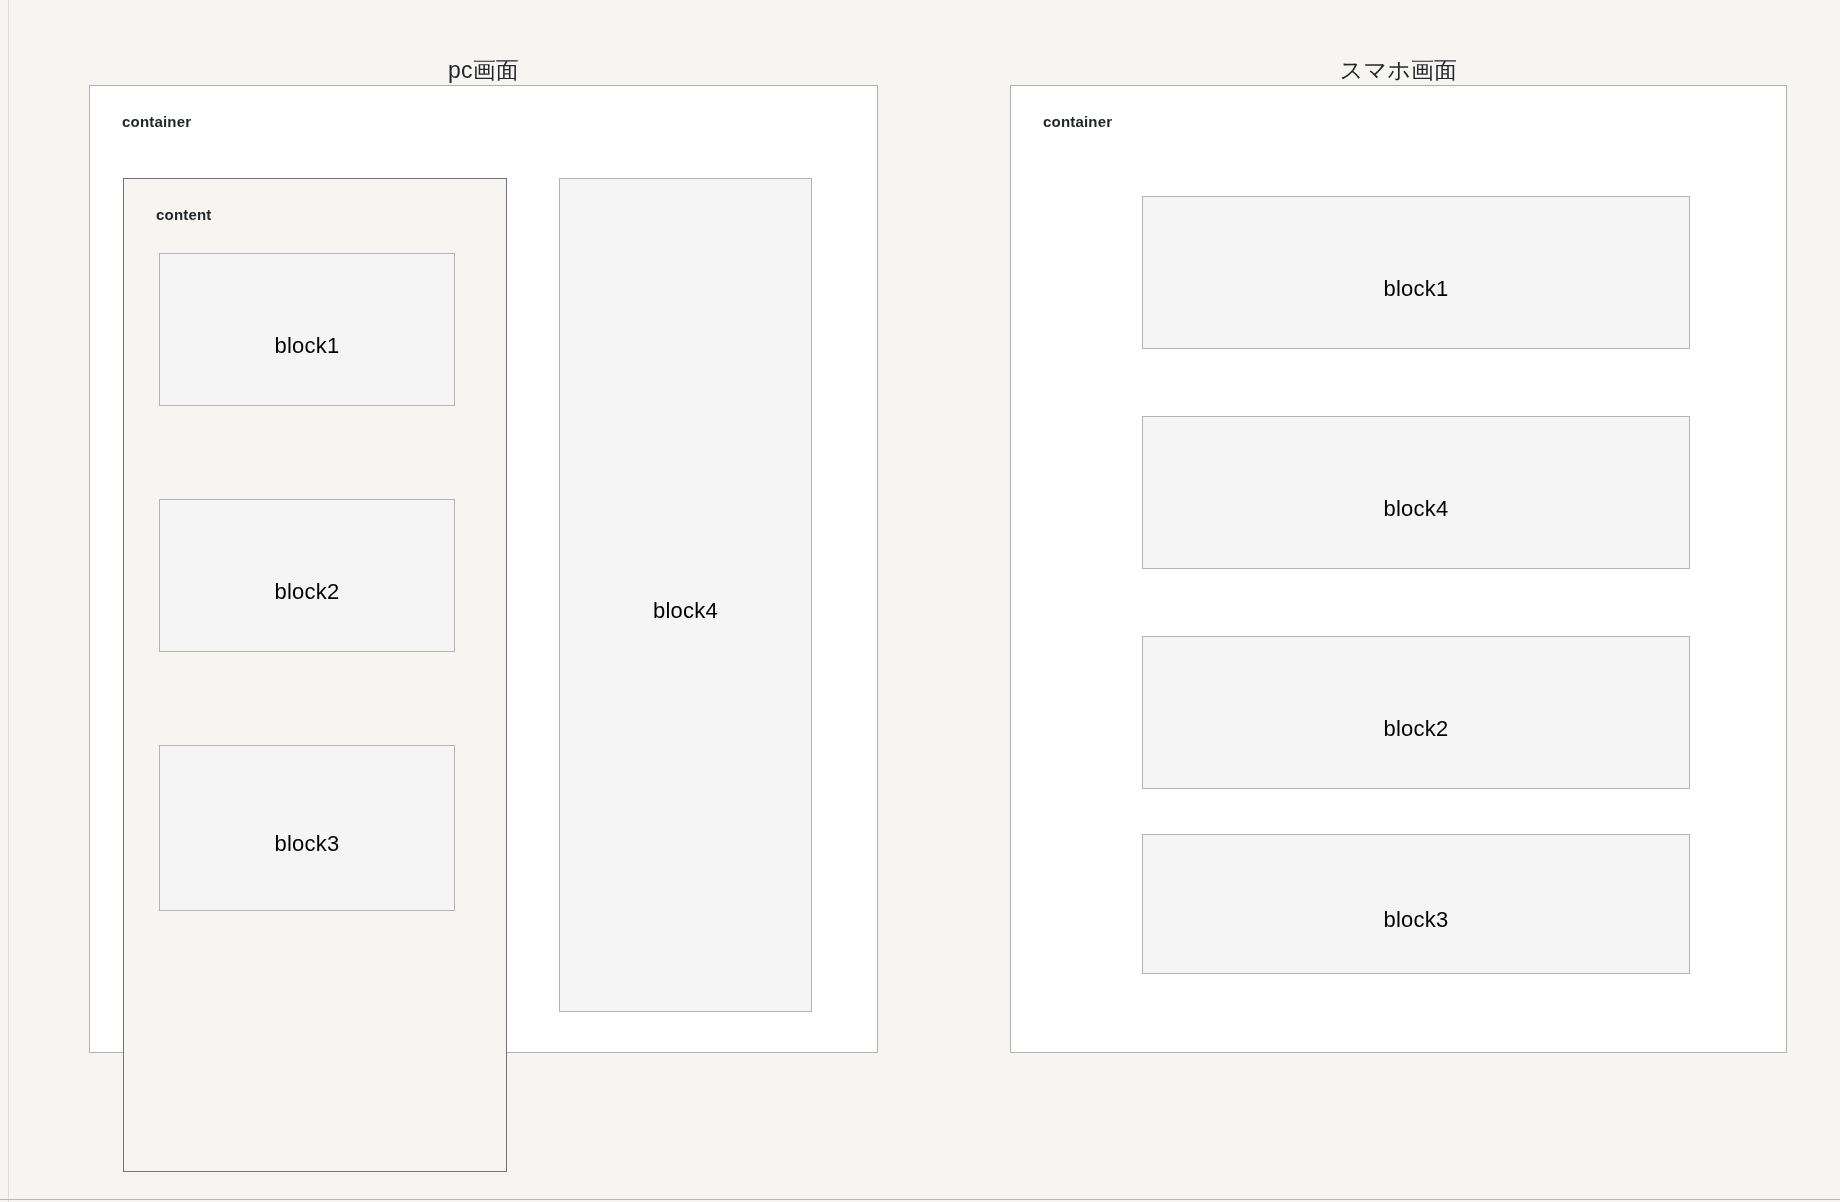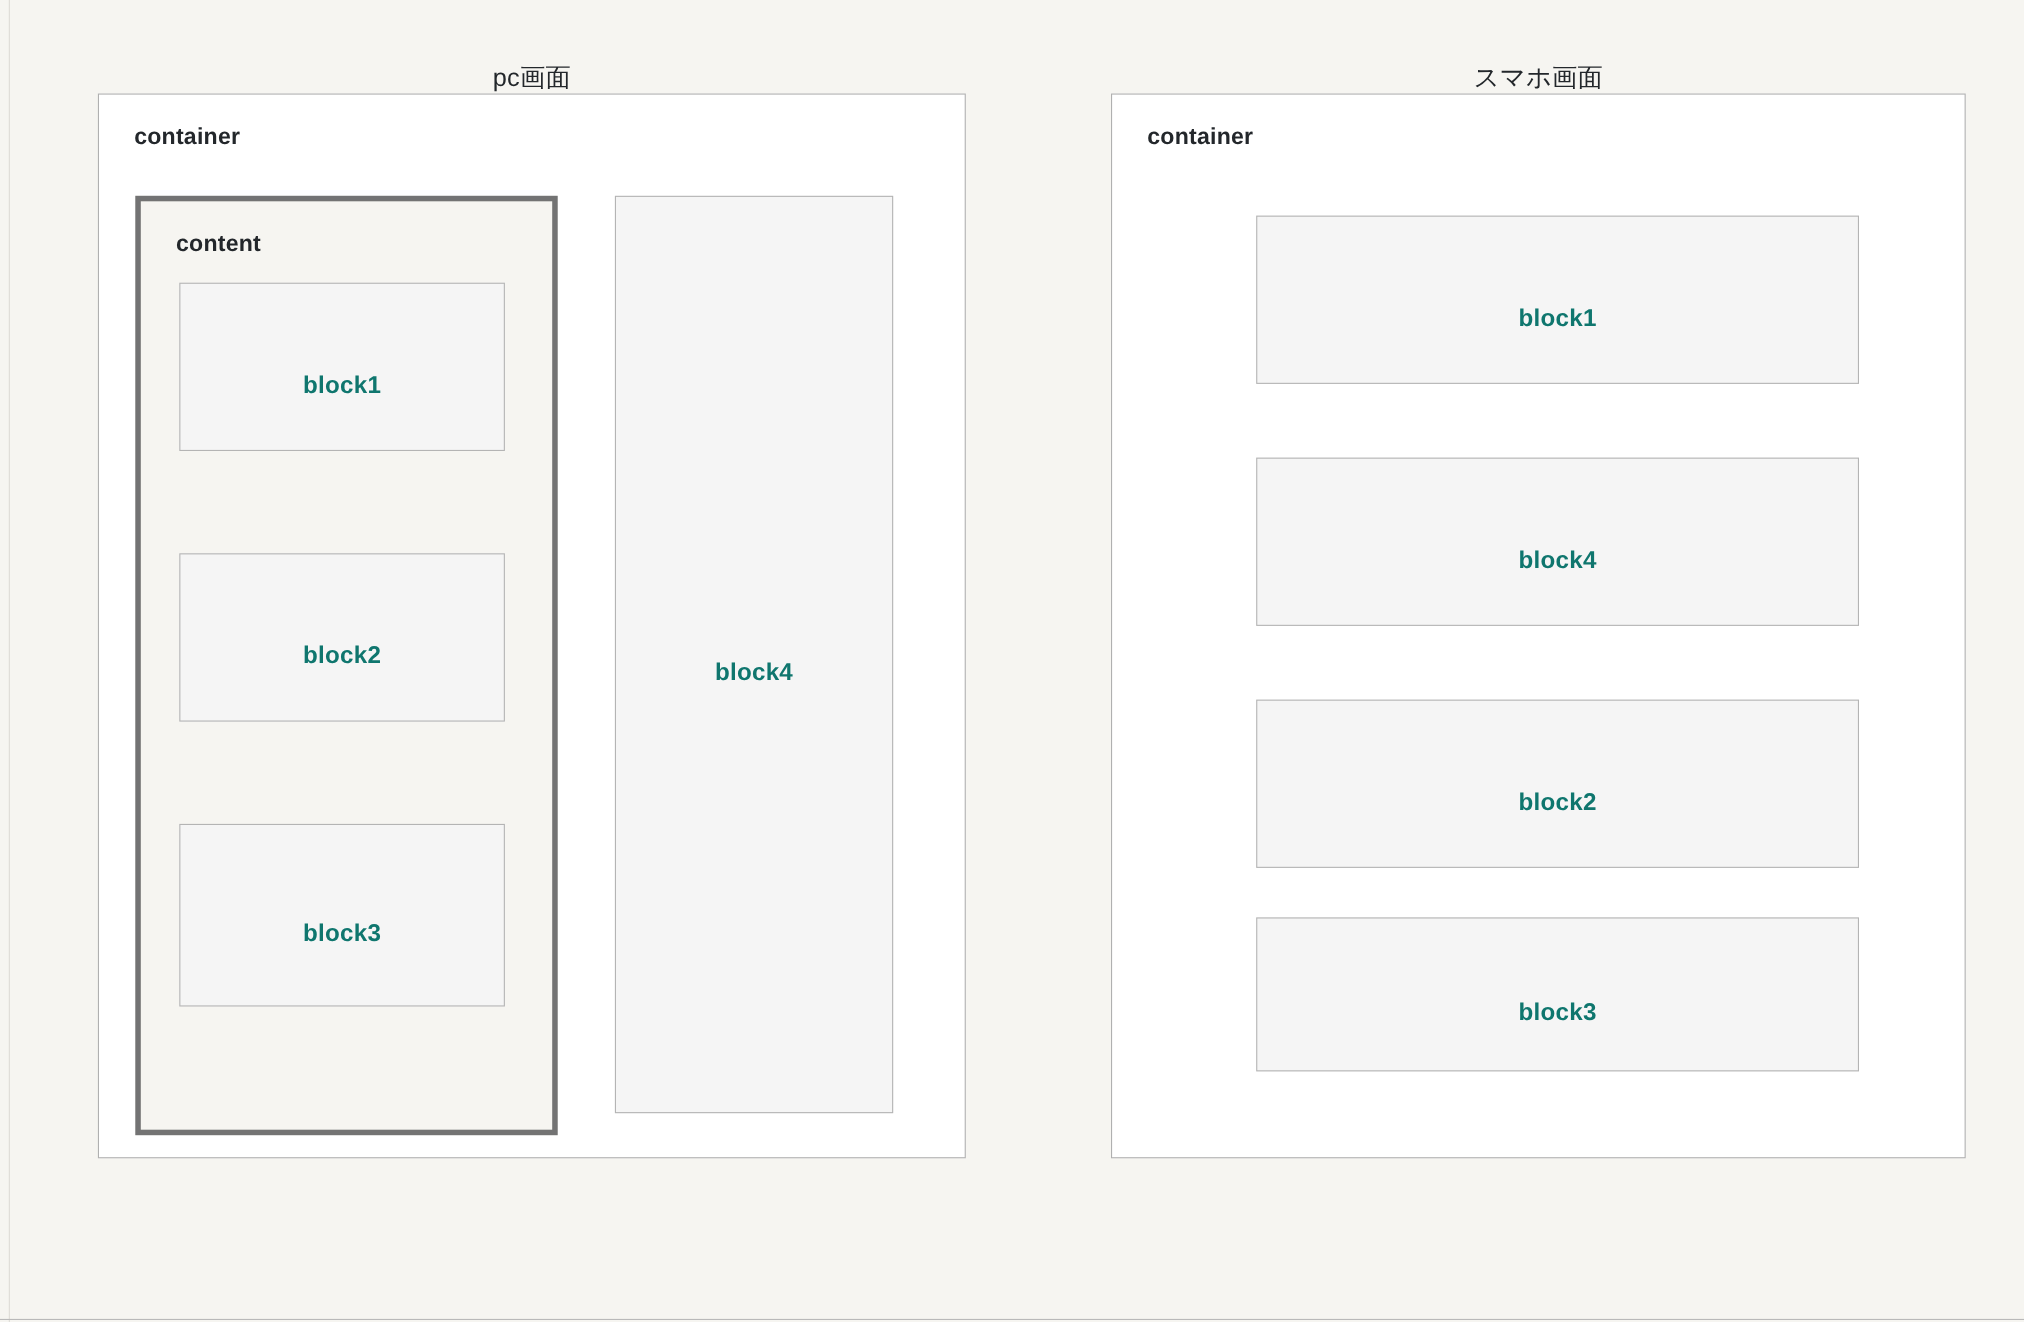--- a/index.html
+++ b/index.html
@@ -50,21 +50,21 @@
     line-height: 30px;
   }
   .panel-box {
     background: #ffffff;
     border: 1px solid #b0b0b0;
     box-sizing: border-box;
     position: relative;
   }
   .box-label {
     position: absolute;
-    font-size: 21px;
+    font-size: 15px;
     font-weight: 700;
     color: #23272b;
     letter-spacing: 0.2px;
   }
 
   
   #pc-wrap {
     left: 89px;
     top: 55px;
     width: 789px;
@@ -75,42 +75,42 @@
   }
   #pc-container-label {
     left: 32px;
     top: 27px;
   }
   #pc-content {
     position: absolute;
     left: 33px;
     top: 92px;
     width: 384px;
-    height: 854px;
+    height: 994px;
     background: #f6f5f1;
-    border: 5px solid #737373;
+    border: 1px solid #737373;
     box-sizing: border-box;
   }
   #pc-content-label {
     left: 32px;
     top: 27px;
   }
   .pc-block {
     position: absolute;
     background: #f5f5f5;
     border: 1px solid #b4b4b4;
     box-sizing: border-box;
     display: flex;
     align-items: center;
     justify-content: center;
   }
   .block-label {
     font-size: 22px;
-    font-weight: 700;
-    color: #0f766e;
+    font-weight: 400;
+    color: #000000;
     letter-spacing: 0.2px;
     margin-top: 32px;
   }
   #pc-block1 { left: 35px; top: 74px;  width: 296px; height: 153px; }
   #pc-block2 { left: 35px; top: 320px; width: 296px; height: 153px; }
   #pc-block3 { left: 35px; top: 566px; width: 296px; height: 166px; }
   #pc-block4 {
     position: absolute;
     left: 469px;
     top: 92px;

